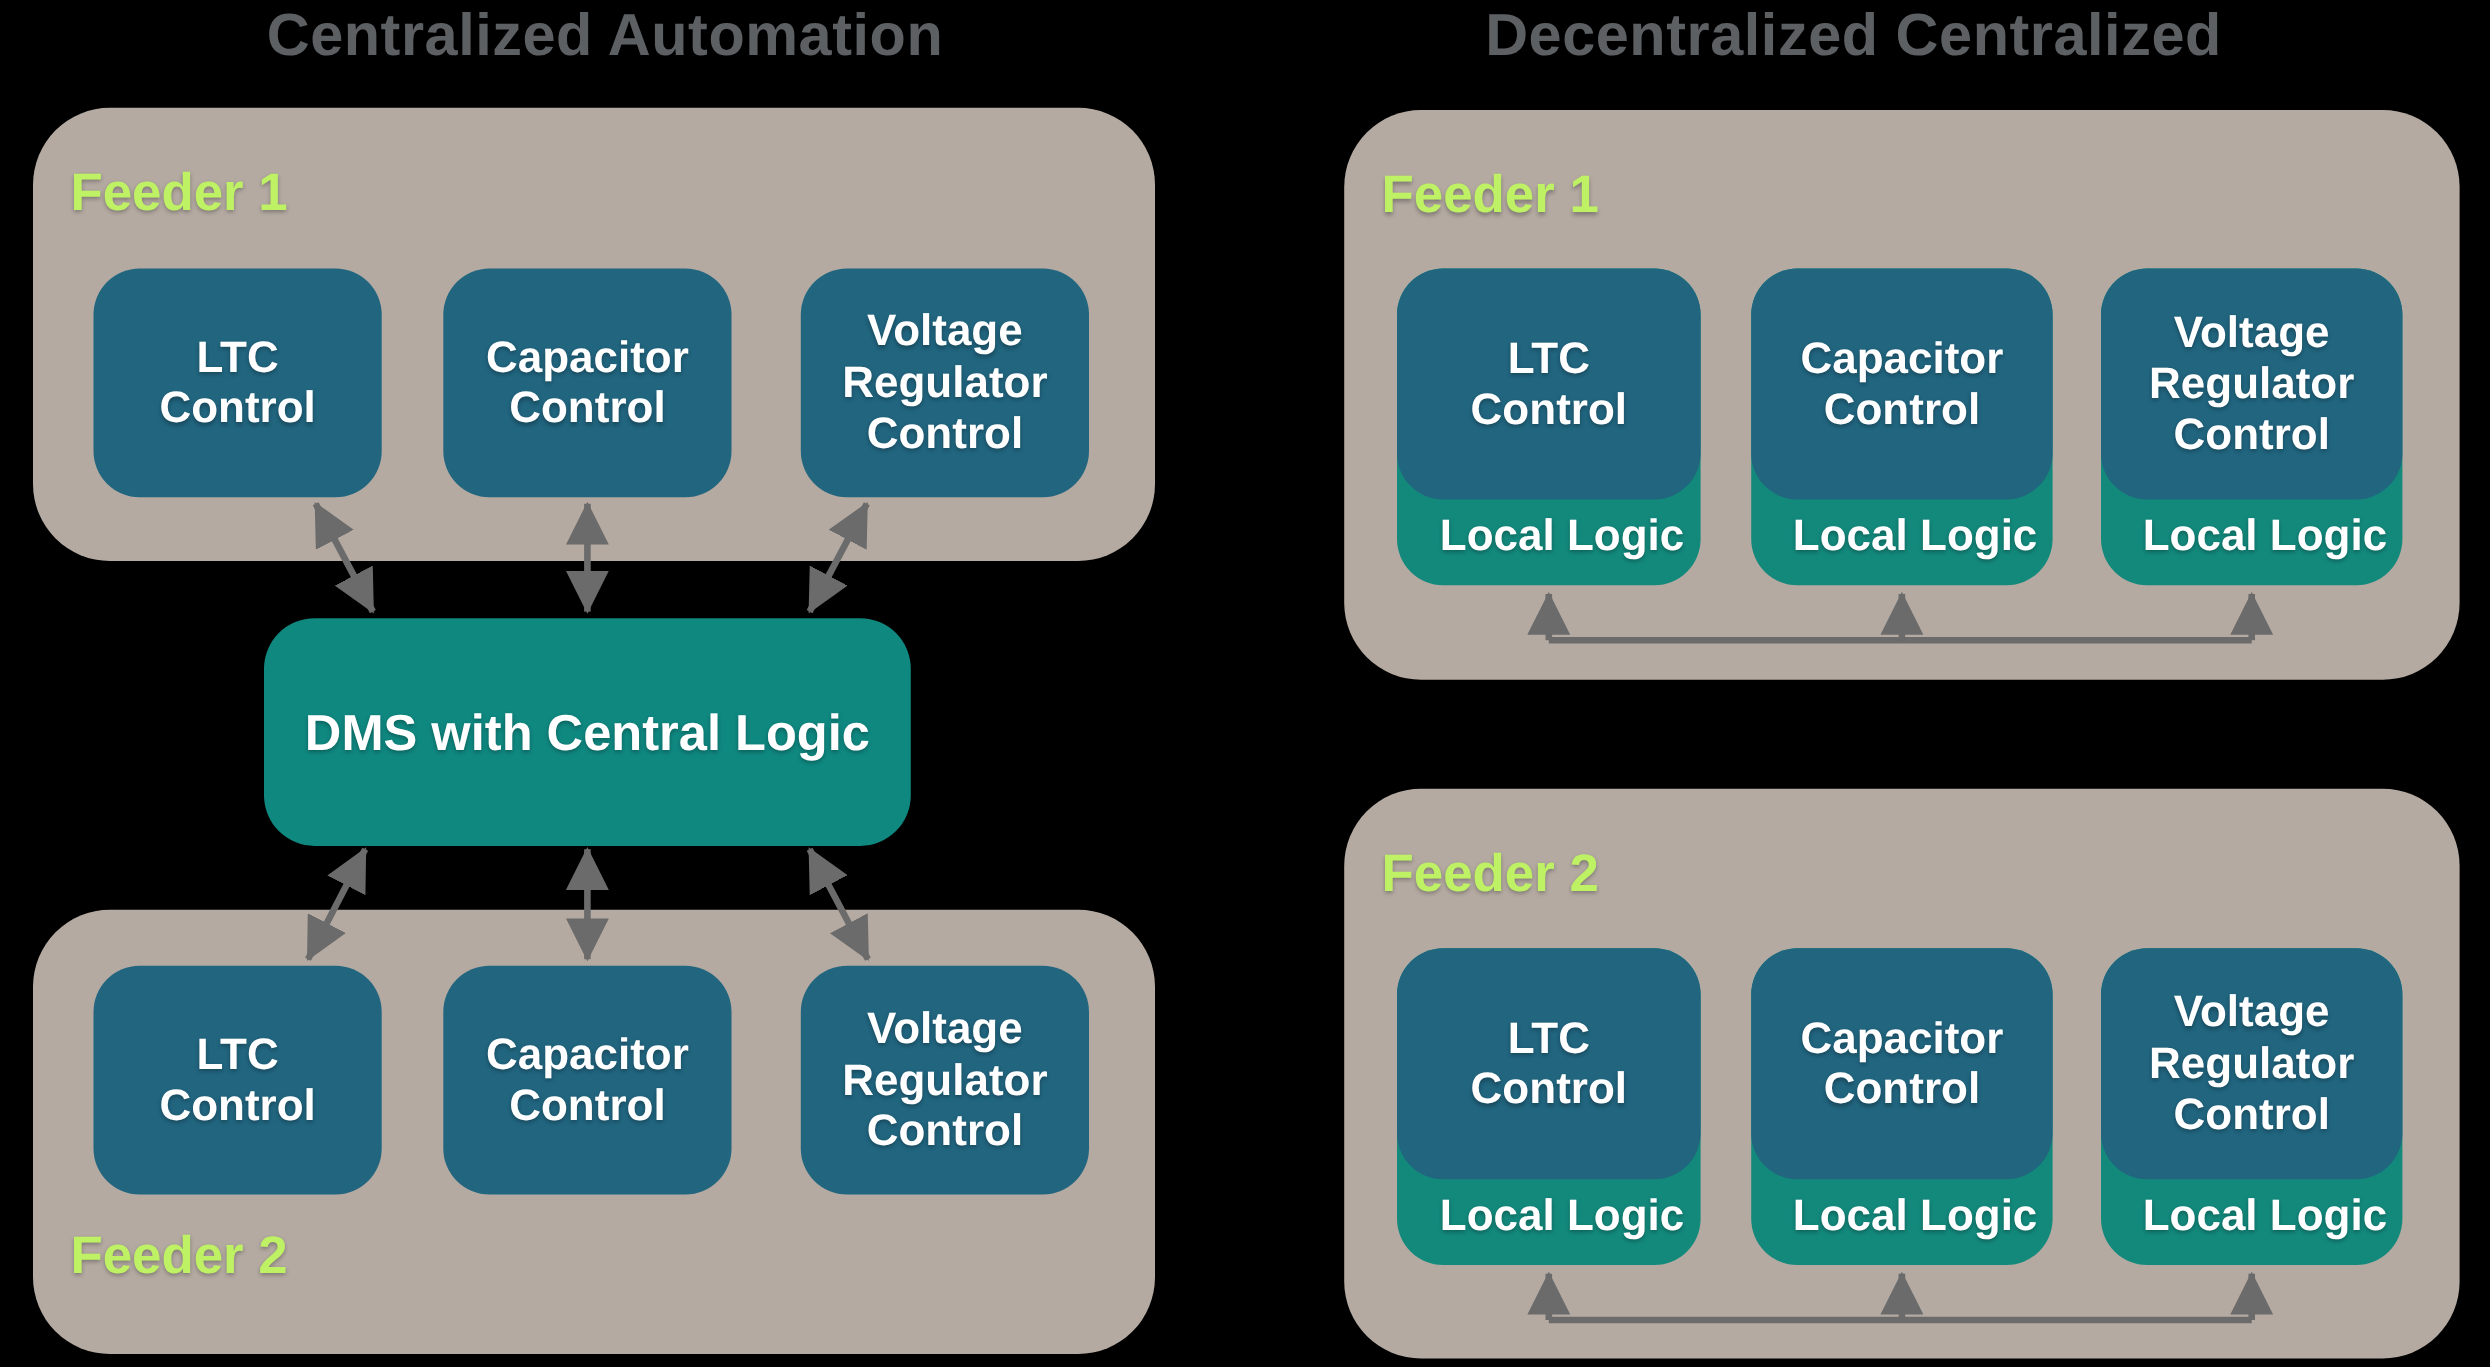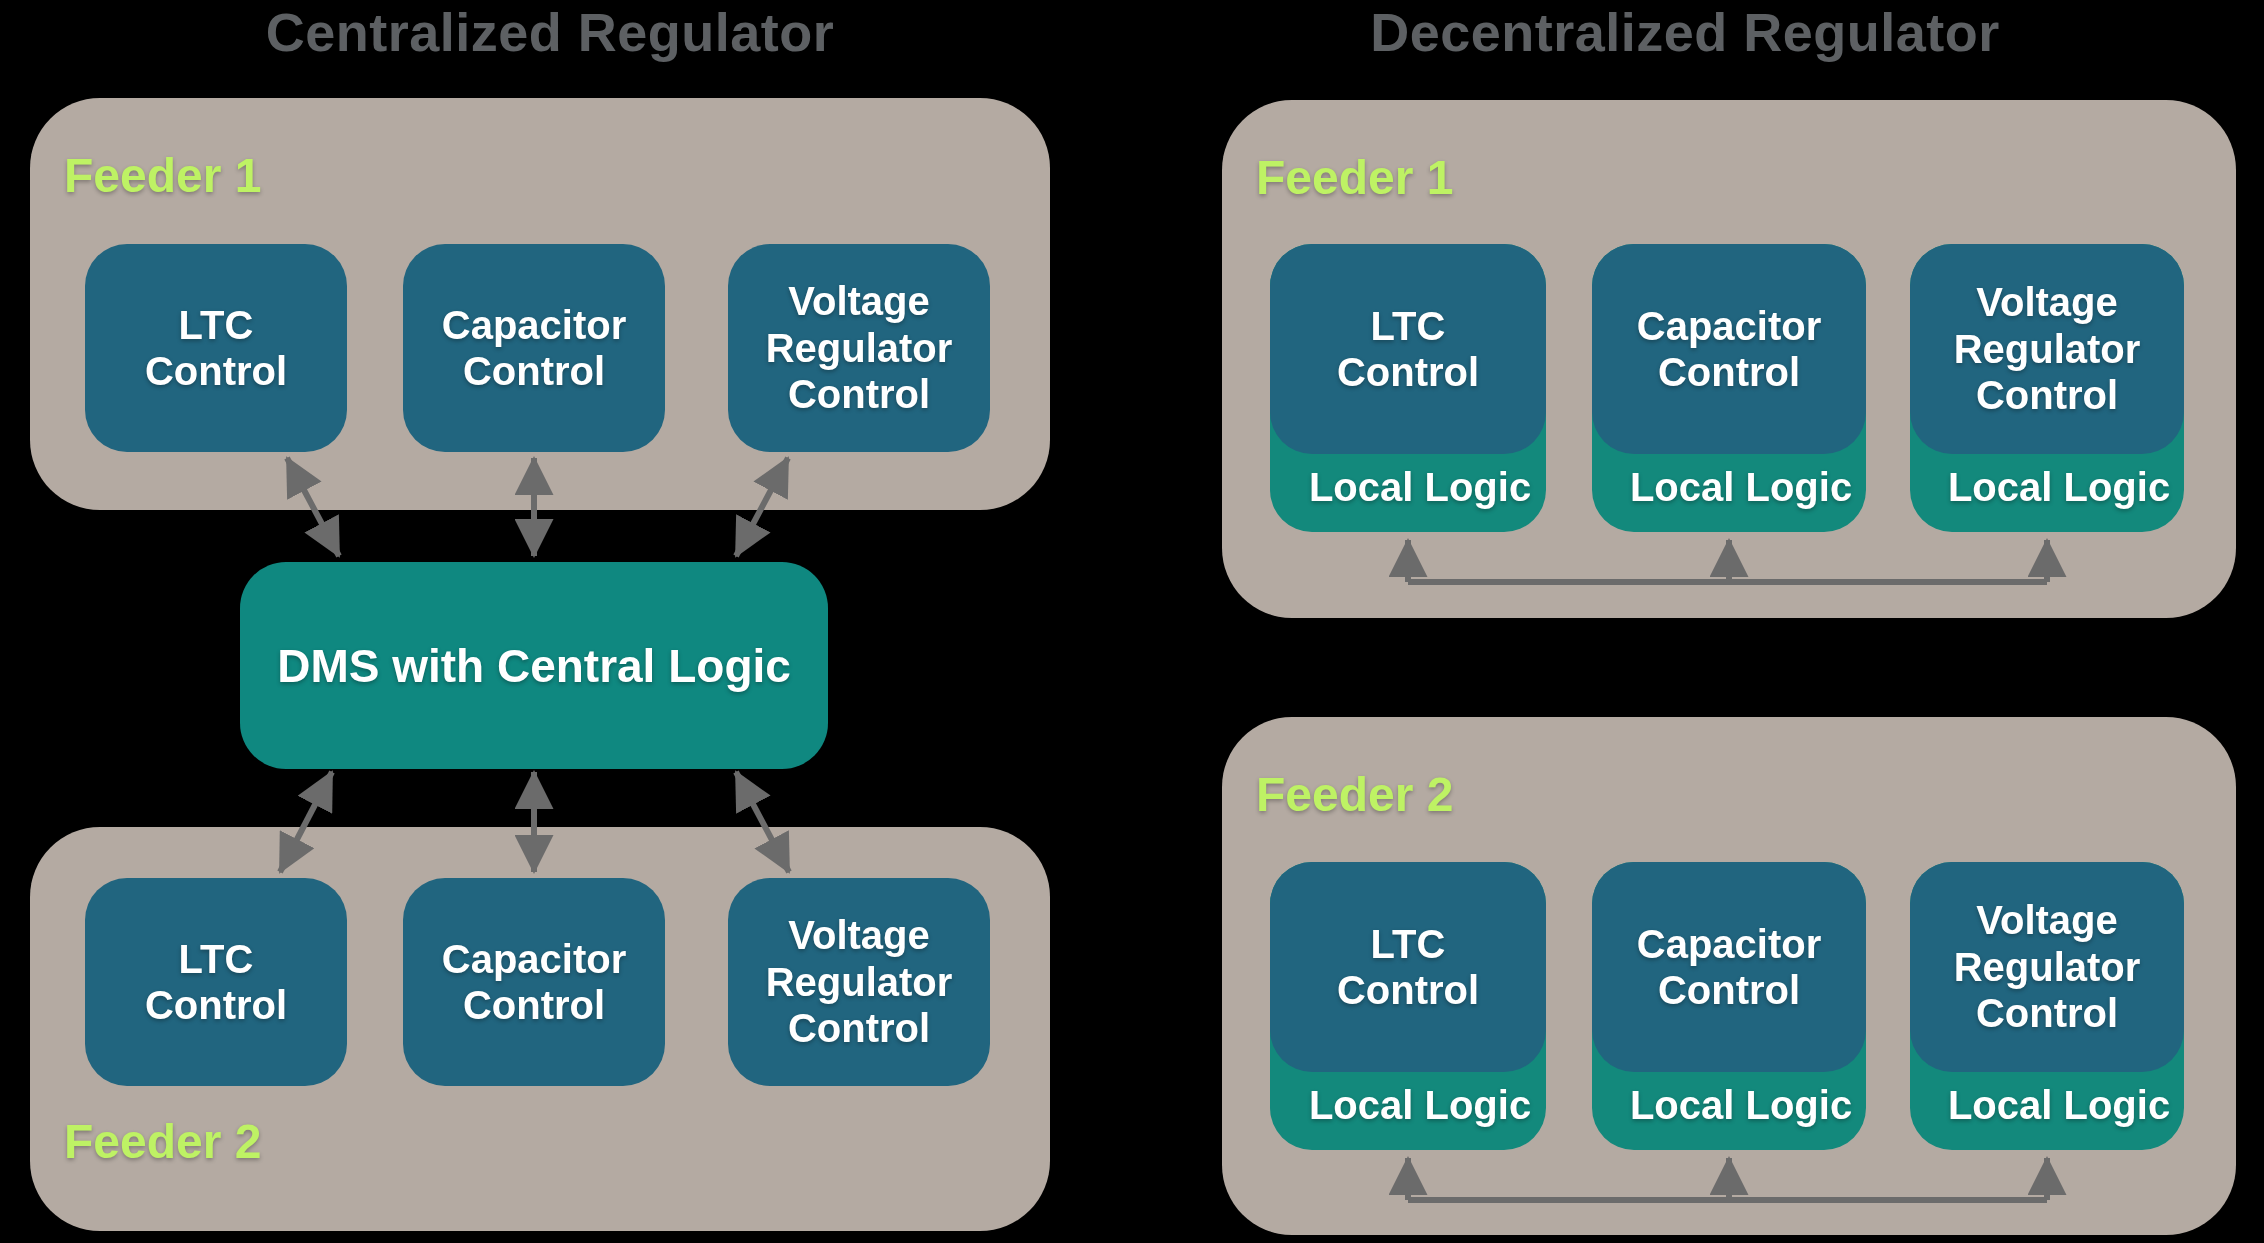--- a/index.html
+++ b/index.html
@@ -58,22 +58,22 @@
   }
   svg.arrows line, svg.arrows path {
     stroke: var(--arrow, #6B6B6B); stroke-width:6; fill:none;
   }
 </style>
 </head>
 <body>
 
 <div class="stage">
 
-  <div class="half-title" style="left:0px; width:1100px;">Centralized Regulator</div>
-  <div class="half-title" style="left:1140px; width:1090px;">Decentralized Regulator</div>
+  <div class="half-title" style="left:0px; width:1100px;">Centralized Automation</div>
+  <div class="half-title" style="left:1140px; width:1090px;">Decentralized Centralized</div>
 
   <div class="container" style="left:30px; top:98px; width:1020px; height:412px;"></div>
   <div class="feeder-label" style="left:64px; top:148px;">Feeder 1</div>
   <div class="cbox" style="left:85px; top:244px; width:262px; height:208px;">
     <span>LTC
 Control</span>
   </div>
   <div class="cbox" style="left:403px; top:244px; width:262px; height:208px;">
     <span>Capacitor
 Control</span>

